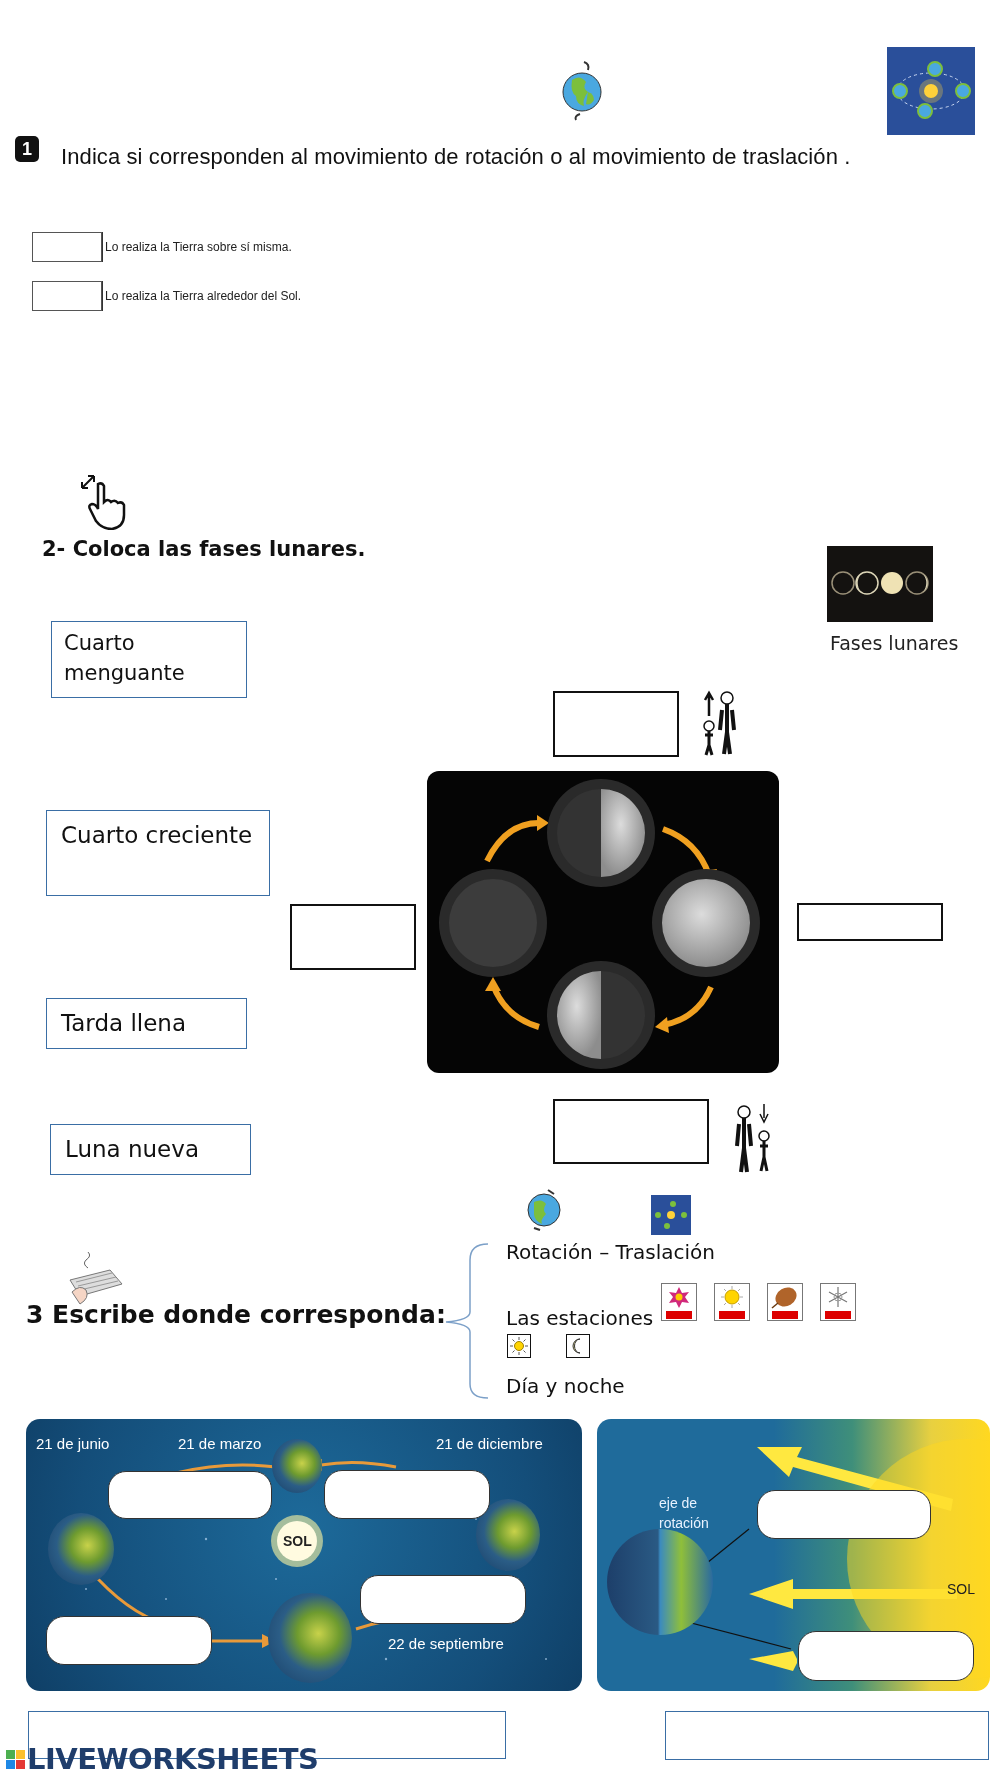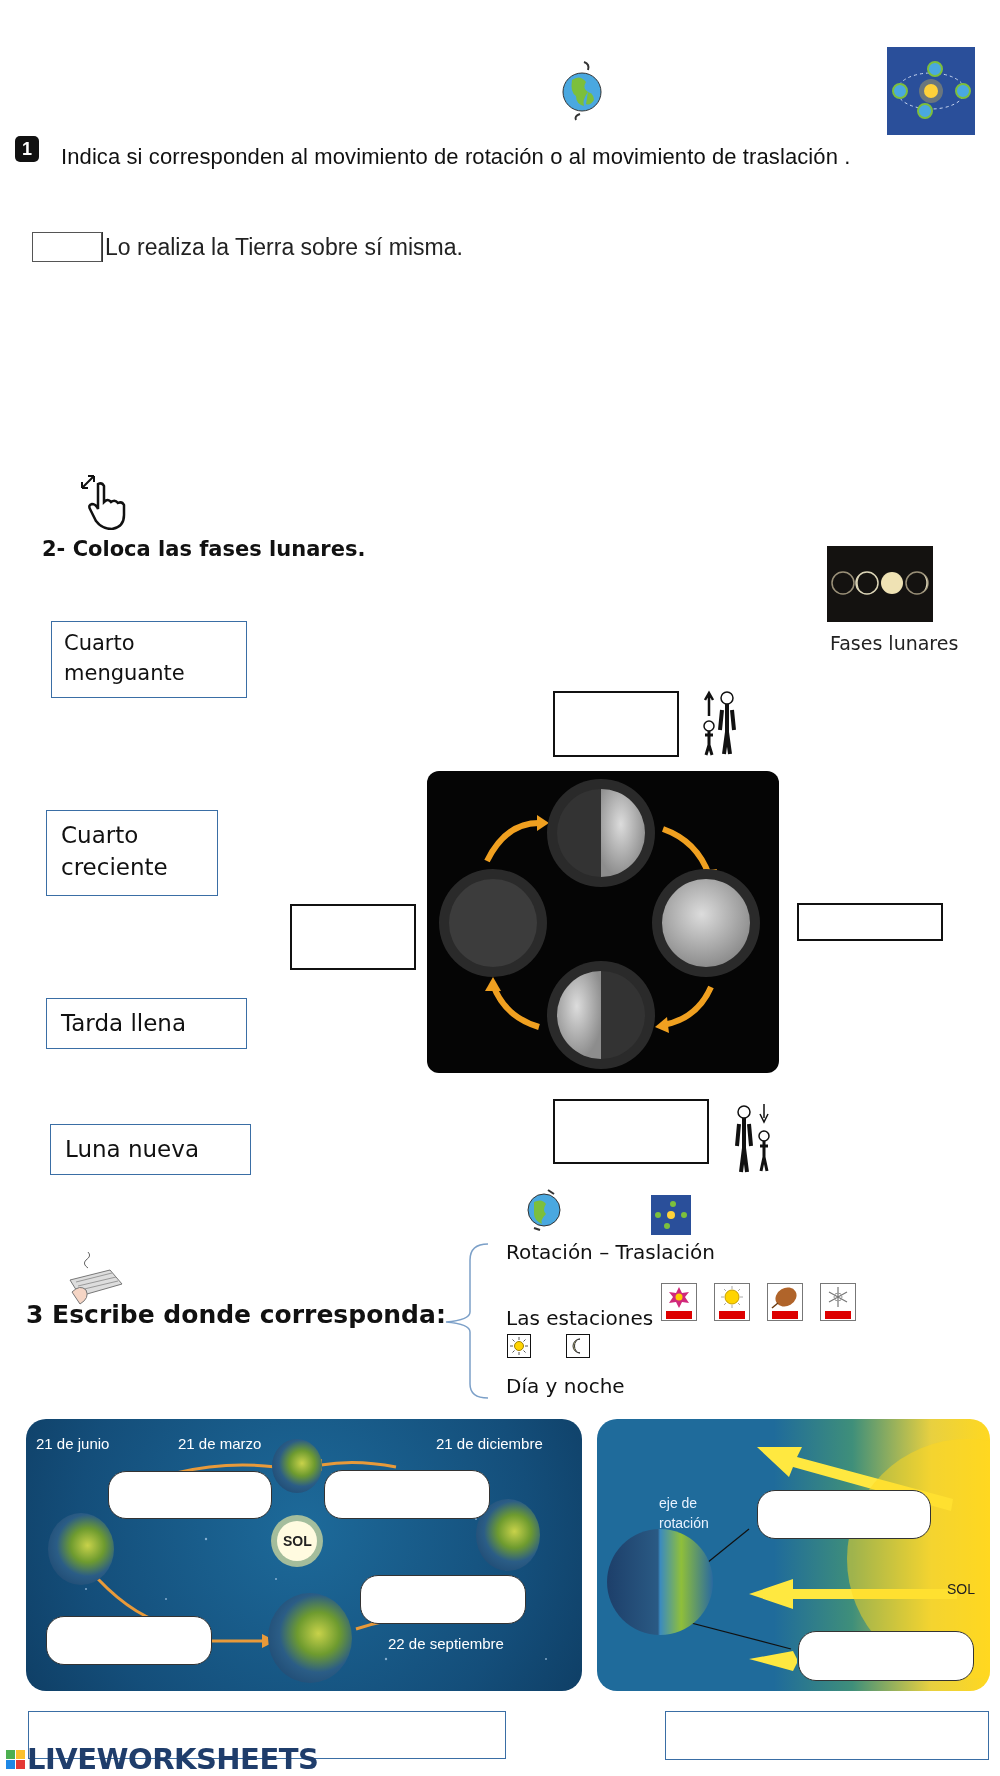--- a/index.html
+++ b/index.html
@@ -6,38 +6,38 @@
   html, body { width: 1000px; height: 1776px; background: #ffffff; overflow: hidden; }
   body { position: relative; font-family: "Liberation Sans", sans-serif; color: #111; }
   .abs { position: absolute; }
 
   
   .num-badge { width: 24px; height: 26px; background: #111; color: #fff; border-radius: 5px;
     font: bold 18px "Liberation Sans", sans-serif; display: flex; align-items: center; justify-content: center; }
   .q1-title { font-size: 22px; color: #111; letter-spacing: 0.1px; }
   .q1-row { display: flex; align-items: center; }
   .q1-input { width: 70px; height: 30px; border: 1px solid #555; background: #fff; }
-  .q1-text { font-size: 23px; color: #222; padding-left: 2px; border-left: 1px solid #333; line-height: 30px; }
+  .q1-text { font-size: 12px; color: #222; padding-left: 2px; border-left: 1px solid #333; line-height: 30px; }
 
   
   .q2-title { font: bold 21px "DejaVu Sans", sans-serif; color: #111; }
   .word-card { border: 1.5px solid #3a6ea5; background: #fff; font: 23px "DejaVu Sans", sans-serif; color: #111;
     padding: 6px 10px; line-height: 32px; }
   .drop-box { border: 2px solid #111; background: #fff; }
   .moon-panel { background: #050505; border-radius: 12px; overflow: hidden; }
 
   
   .q3-title { font: bold 25px "DejaVu Sans", sans-serif; color: #111; }
   .brace-text { font: 20px "DejaVu Sans", sans-serif; color: #111; }
   .season-icon { width: 36px; height: 38px; border: 1px solid #777; background: #fff; position: relative; }
   .season-bar { position: absolute; bottom: 1px; left: 4px; right: 4px; height: 8px; background: #d00; }
   .dn-icon { width: 24px; height: 24px; border: 1.5px solid #111; background: #fff; display: flex; align-items: center; justify-content: center; font-size: 16px; }
 
   .space-panel { background: radial-gradient(circle at 50% 40%, #1d6a9a 0%, #144e7a 70%, #0f3f66 100%);
-    border-radius: 20px; overflow: hidden; padding-left: 30px; }
+    border-radius: 14px; overflow: hidden; padding-left: 30px; }
   .panel-label { color: #fff; font: 15px "Liberation Sans", sans-serif; }
   .white-slot { background: #fff; border: 1.5px solid #333; border-radius: 18px; }
   .earth { position: absolute; border-radius: 50%;
     background: radial-gradient(circle at 60% 45%, #c8d24a 0%, #6e9b2f 30%, #2b5d86 55%, #173e66 100%); }
   .answer-box { border: 1.5px solid #3a6ea5; background: #fff; }
 
   .logo { font: bold 29px "DejaVu Sans", sans-serif; color: #1f3d6b; letter-spacing: -0.5px; display: flex; align-items: center; }
   .logo-cubes { display: grid; grid-template-columns: 9px 9px; grid-gap: 1px; margin-right: 2px; }
   .logo-cubes span { width: 9px; height: 9px; display: block; }
 </style>
@@ -66,20 +66,24 @@
 </div>
 
 <div class="abs num-badge" style="left:15px;top:136px;">1</div>
 <div class="abs q1-title" style="left:61px;top:144px;">Indica si corresponden al movimiento de rotación o al movimiento de traslación .</div>
 
 <div class="abs" style="left:32px;top:232px;">
   <div class="q1-row" style="margin-bottom:19px;">
     <input class="q1-input" value="" style="">
     <span class="q1-text">Lo realiza la Tierra sobre sí misma.</span>
   </div>
+  <div class="q1-row" style="margin-bottom:20px;">
+    <input class="q1-input" value="" style="">
+    <span class="q1-text">Lo realiza la Tierra alrededor del Sol.</span>
+  </div>
 </div>
 
 <div class="abs" style="left:76px;top:470px;width:50px;height:60px;">
   <svg width="50" height="60" viewBox="0 0 50 60">
     <path d="M6 18 L18 6 M6 18 l0 -6 M6 18 l6 0 M18 6 l-6 0 M18 6 l0 6" stroke="#111" stroke-width="2" fill="none"></path>
     <path d="M22 14 q4 -2 6 2 l0 16 q4 -4 7 0 q4 -3 7 1 q4 -2 6 2 l0 10 q0 12 -12 14 q-10 0 -16 -8 l-6 -12 q-2 -4 2 -5 q3 0 5 3 l1 2 l0 -25z" fill="#fff" stroke="#111" stroke-width="2.5"></path>
   </svg>
 </div>
 <div class="abs q2-title" style="left:42px;top:537px;">2- Coloca las fases lunares.</div>
 
@@ -89,21 +93,21 @@
     <circle cx="40" cy="37" r="11" fill="none" stroke="#ddd6b8" stroke-width="1.5"></circle>
     <path d="M34 28 a11 11 0 0 0 0 18 a14 14 0 0 1 0 -18z" fill="#ddd6b8"></path>
     <circle cx="65" cy="37" r="11" fill="#efe2b4"></circle>
     <circle cx="90" cy="37" r="11" fill="none" stroke="#9a9078" stroke-width="1.5"></circle>
     <path d="M96 28 a11 11 0 0 1 0 18 a14 14 0 0 0 0 -18z" fill="#ddd6b8"></path>
   </svg>
 </div>
 <div class="abs" style="left:830px;top:632px;font:19px 'DejaVu Sans',sans-serif;color:#222;">Fases lunares</div>
 
 <div class="abs word-card" style="left:51px;top:621px;width:196px;height:77px;font-size:21px;line-height:30px;padding:6px 12px;">Cuarto menguante</div>
-<div class="abs word-card" style="left:46px;top:810px;width:172px;height:86px;padding:8px 14px;">Cuarto creciente</div>
+<div class="abs word-card" style="left:46px;top:810px;width:224px;height:86px;padding:8px 14px;">Cuarto creciente</div>
 <div class="abs word-card" style="left:46px;top:998px;width:201px;height:51px;padding:8px 14px;">Tarda llena</div>
 <div class="abs word-card" style="left:50px;top:1124px;width:201px;height:51px;padding:8px 14px;">Luna nueva</div>
 
 <div class="abs drop-box" style="left:553px;top:691px;width:126px;height:66px;"></div>
 <div class="abs" style="left:700px;top:690px;width:40px;height:66px;">
   <svg width="40" height="66" viewBox="0 0 40 66">
     <path d="M9 26 V4 M5 10 L9 3 L13 10" stroke="#111" stroke-width="2.5" fill="none"></path>
     <circle cx="9" cy="36" r="5" fill="#fff" stroke="#111" stroke-width="1.5"></circle>
     <path d="M9 41 v14 M5 45 h8 M9 55 l-3 10 M9 55 l3 10" stroke="#111" stroke-width="3"></path>
     <circle cx="27" cy="8" r="6" fill="#fff" stroke="#111" stroke-width="1.5"></circle>

